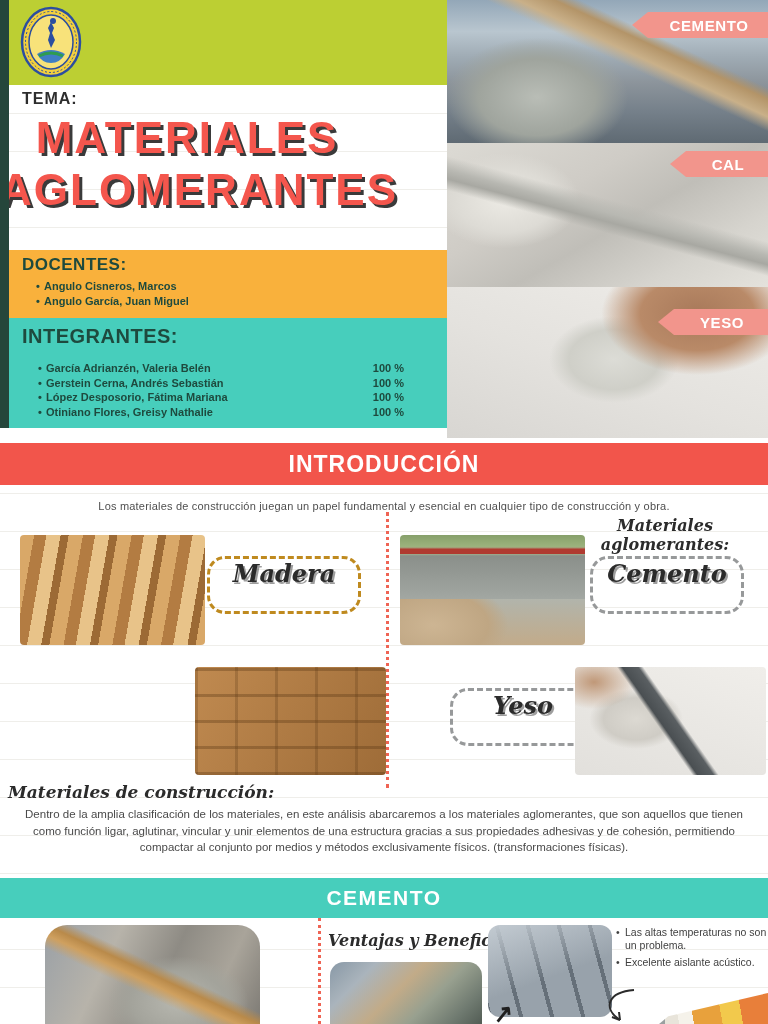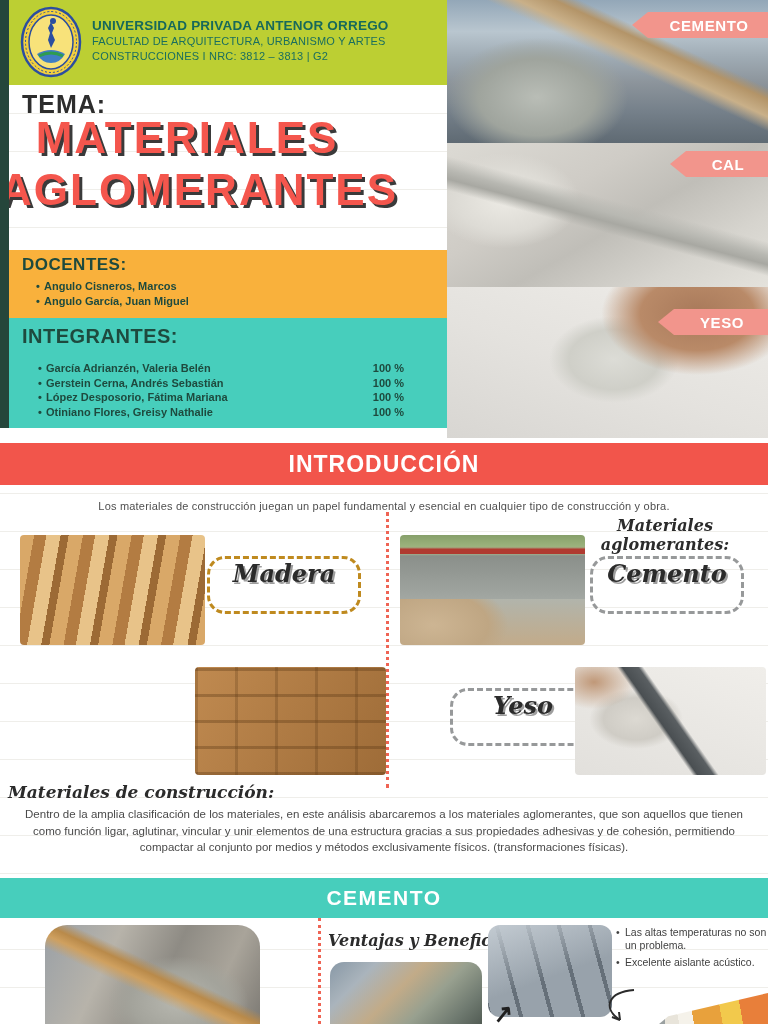--- a/index.html
+++ b/index.html
@@ -37,21 +37,21 @@
       linear-gradient(200deg,#efede9 0%,#e4e2de 55%,#d8d6d2 100%);}
 
   .tag{right:0;height:26px;background:#f2958c;color:#ffffff;font-weight:bold;
     font-size:15px;letter-spacing:0.6px;display:flex;align-items:center;justify-content:center;
     padding-left:18px;clip-path:polygon(0 50%,16px 0,100% 0,100% 100%,16px 100%);z-index:4;}
   .tag-cemento{top:12px;width:118px;}
   .tag-cal{top:151px;width:80px;}
   .tag-yeso{top:309px;width:92px;}
 
   
-  .tema-label{left:22px;top:90px;font-size:25px;font-weight:bold;color:#2d2d2d;letter-spacing:1px;}
+  .tema-label{left:22px;top:90px;font-size:16px;font-weight:bold;color:#2d2d2d;letter-spacing:1px;}
   .title{left:0;top:112px;width:374px;text-align:center;}
   .title-line{font-weight:bold;font-size:44px;line-height:52px;color:#f4564d;
     letter-spacing:2px;text-shadow:3px 3px 0 #3a3a3a;}
 
   
   .docentes{left:0;top:250px;width:447px;height:68px;background:#f9b13c;}
   .sec-heading{font-weight:bold;color:#1e4a3e;letter-spacing:0.5px;}
   .docentes .sec-heading{position:absolute;left:22px;top:5px;font-size:17px;}
   .docentes ul{position:absolute;left:36px;top:29px;margin:0;padding:0;list-style:none;}
   .docentes li{font-size:11px;font-weight:bold;color:#1e4a3e;line-height:14.5px;position:relative;padding-left:8px;}
@@ -146,25 +146,20 @@
       <svg width="62" height="73" viewBox="0 0 62 73">
         <ellipse cx="31" cy="36" rx="29" ry="34" fill="#f3d03e" stroke="#2b4ea0" stroke-width="2.5"></ellipse>
         <ellipse cx="31" cy="36" rx="22" ry="27" fill="#f8e27a" stroke="#2b4ea0" stroke-width="1.5"></ellipse>
         <ellipse cx="31" cy="36" rx="25.5" ry="30.5" fill="none" stroke="#2b4ea0" stroke-width="1" stroke-dasharray="2 2"></ellipse>
         <path d="M31 16 l3 6 -2 5 3 7 -4 8 -3 -8 2 -7 -2 -5 z" fill="#2b4ea0"></path>
         <circle cx="33" cy="15" r="3" fill="#2b4ea0"></circle>
         <path d="M17 48 q14 -8 28 0 q-5 9 -14 9 q-9 0 -14 -9 z" fill="#3f7ec4"></path>
         <path d="M19 50 q12 -6 24 0" stroke="#2e9c4f" stroke-width="3" fill="none"></path>
       </svg>
     </div>
-    <div class="abs header-text">
-      <div class="u-name">UNIVERSIDAD PRIVADA ANTENOR ORREGO</div>
-      <div class="u-sub">FACULTAD DE ARQUITECTURA, URBANISMO Y ARTES</div>
-      <div class="u-sub">CONSTRUCCIONES I NRC: 3812 – 3813 | G2</div>
-    </div>
   </div>
   <div class="abs left-strip"></div>
 
   <div class="abs photo photo-1"></div>
   <div class="abs photo photo-2"></div>
   <div class="abs photo photo-3"></div>
   <div class="abs tag tag-cemento">CEMENTO</div>
   <div class="abs tag tag-cal">CAL</div>
   <div class="abs tag tag-yeso">YESO</div>
 

